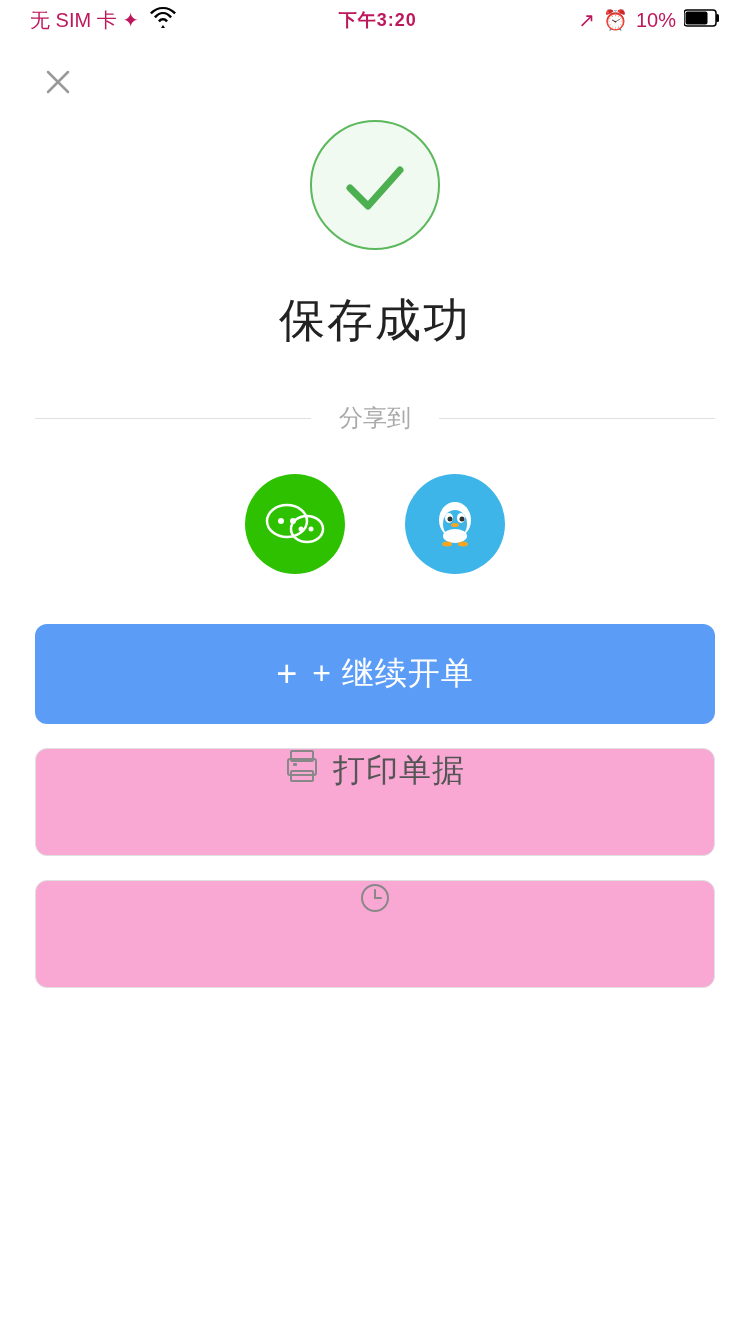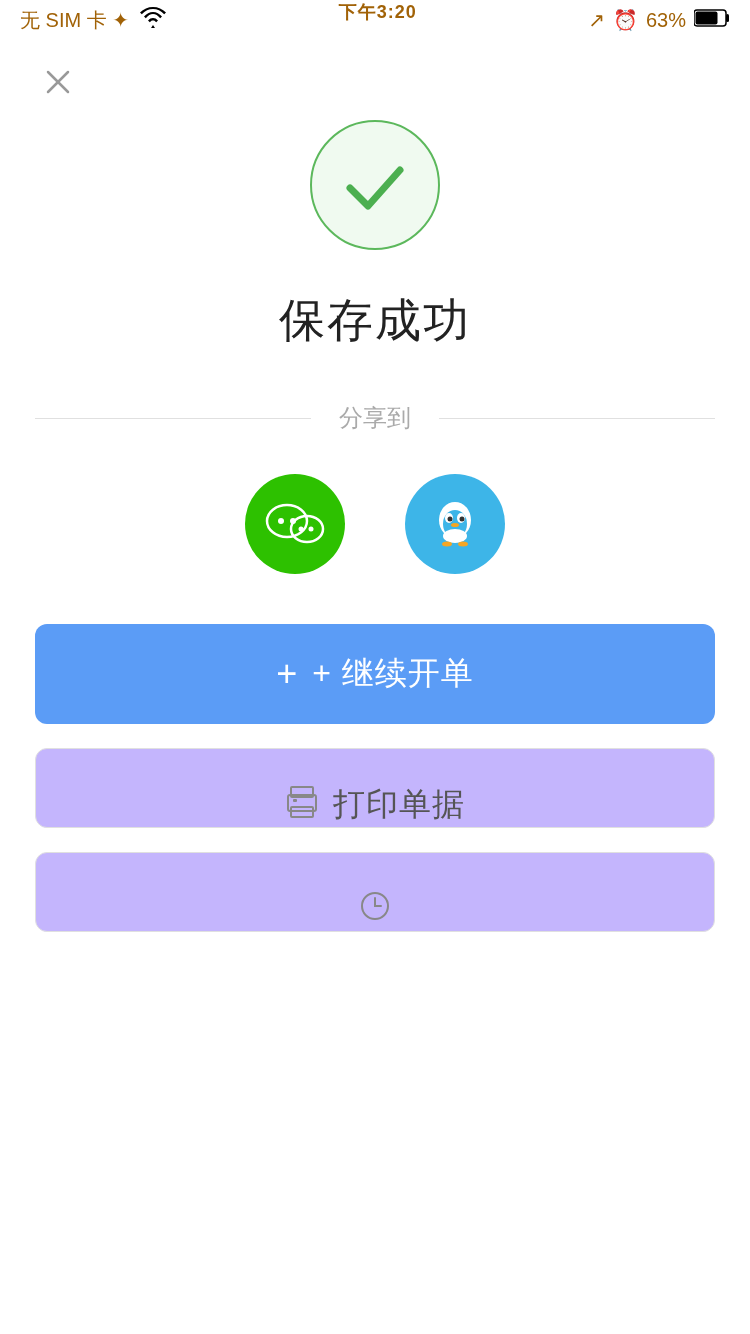--- a/index.html
+++ b/index.html
@@ -12,25 +12,26 @@
       font-family: -apple-system, "PingFang SC", "Helvetica Neue", sans-serif;
       overflow-x: hidden;
     }
 
     
     .status-bar {
       width: 100%;
       height: 40px;
       background: #ffffff;
       display: flex;
+      align-items: center;
       justify-content: space-between;
-      padding: 0 20px;
+      padding: 0 30px;
       font-size: 22px;
       font-weight: 500;
-      color: #a16207;
+      color: #be185d;
     }
     .status-left {
       display: flex;
       align-items: center;
       gap: 10px;
       font-size: 20px;
     }
     .status-center {
       font-size: 18px;
       font-weight: 600;
@@ -158,26 +159,26 @@
       justify-content: center;
       gap: 14px;
       cursor: pointer;
       font-size: 32px;
       color: #fff;
       font-weight: 400;
       letter-spacing: 1px;
     }
     .btn-secondary {
       width: 100%;
-      height: 80px;
+      height: 108px;
       border-radius: 12px;
-      background: #c4b5fd;
+      background: #f9a8d4;
       border: 1px solid #e0e0e0;
       display: flex;
-      align-items: flex-end;
+      align-items: flex-start;
       justify-content: center;
       gap: 14px;
       cursor: pointer;
       font-size: 32px;
       color: #555;
       font-weight: 400;
       letter-spacing: 1px;
     }
   </style>
 </head>
@@ -192,21 +193,21 @@
         <path d="M9 13.5C10.5 11.8 12.1 11 14 11s3.5 0.8 5 2.5l-1.8 1.8C16 13.9 15 13.5 14 13.5s-2 0.4-3.2 1.8L9 13.5z" fill="#000"></path>
         <path d="M5 9.5C7.5 6.8 10.6 5 14 5s6.5 1.8 9 4.5l-1.8 1.8C19 8.5 16.6 7 14 7s-5 1.5-7.2 4.3L5 9.5z" fill="#000"></path>
         <path d="M1 5.5C4.5 2 9 0 14 0s9.5 2 13 5.5l-1.8 1.8C22 3.8 18.2 2 14 2s-8 1.8-11.2 5.3L1 5.5z" fill="#000"></path>
       </svg>
     </span>
   </div>
   <div class="status-center">下午3:20</div>
   <div class="status-right">
     <span>↗</span>
     <span>⏰</span>
-    <span>63%</span>
+    <span>10%</span>
     <span>
       <svg width="36" height="20" viewBox="0 0 36 20">
         <rect x="0" y="2" width="32" height="16" rx="3" ry="3" fill="none" stroke="#000" stroke-width="1.5"></rect>
         <rect x="32" y="6" width="3" height="8" rx="1.5" fill="#000"></rect>
         <rect x="1.5" y="3.5" width="22" height="13" rx="2" fill="#000"></rect>
       </svg>
     </span>
   </div>
 </div>
 

